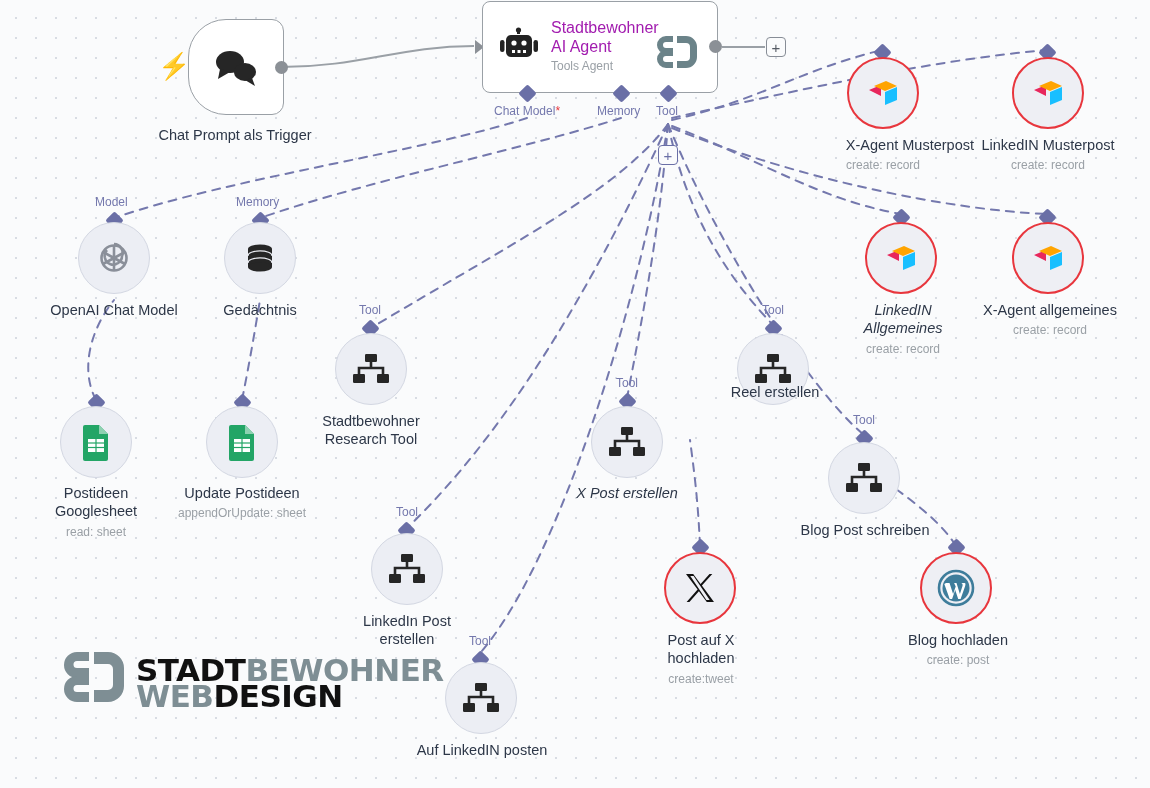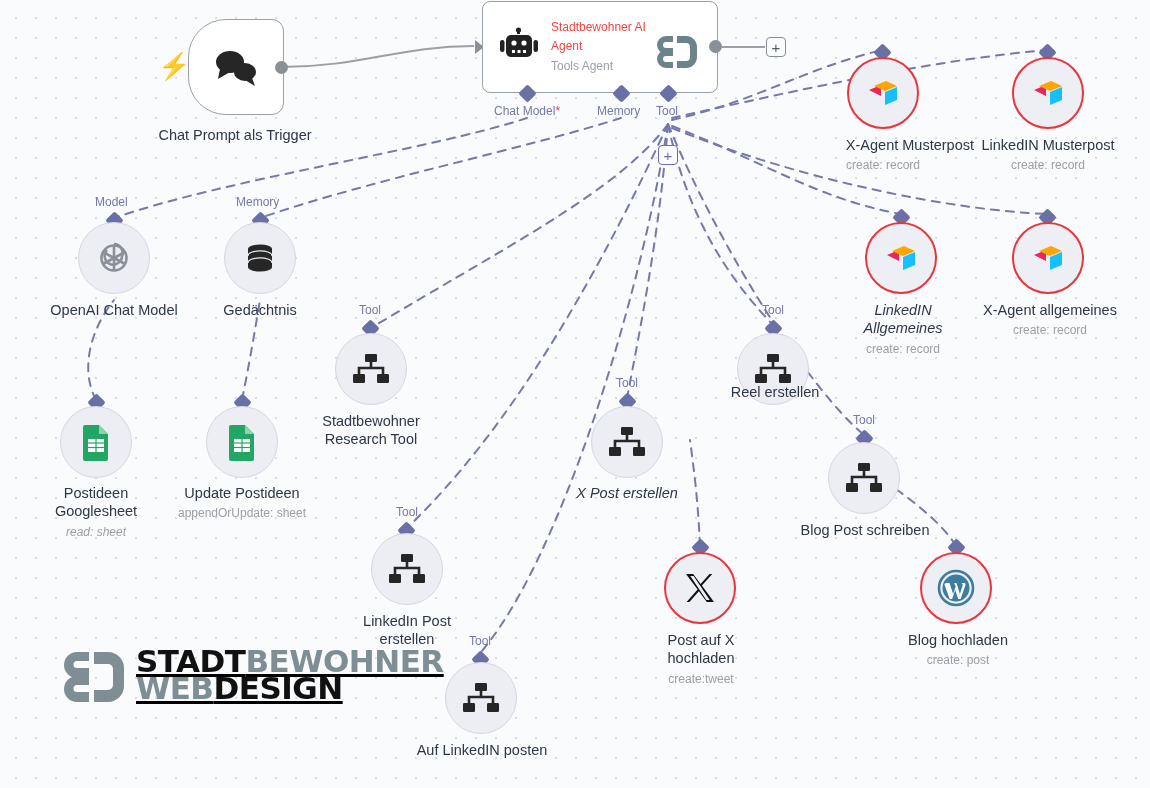--- a/index.html
+++ b/index.html
@@ -64,22 +64,22 @@
     align-items: center;
     padding: 0 14px;
   }
   .agent-text {
     flex: 1;
     margin-left: 10px;
     position: relative;
     top: -2px;
   }
   .agent-title {
-    font-size: 12px;
-    color: #ef4444;
+    font-size: 16px;
+    color: #a21caf;
     line-height: 19px;
     max-width: 118px;
   }
   .agent-sub {
     font-size: 12px;
     color: #9aa0a6;
     margin-top: 3px;
   }
   .agent-logo {
     position: absolute;
@@ -170,22 +170,21 @@
     width: 0; height: 0;
     border-top: 7px solid transparent;
     border-bottom: 7px solid transparent;
     border-left: 9px solid #8b9096;
   }
 
   
   .wm {
     position: absolute;
     display: flex;
-    align-items: flex-start;
-    text-decoration: underline;
+    align-items: flex-end;
   }
   .wm-txt { margin-left: 6px; line-height: 0.86; }
   .wm-row { font-size: 31px; font-weight: 700; letter-spacing: -0.5px;
             font-family: "DejaVu Sans", sans-serif; }
   .wm-dark { color: #111111; }
   .wm-gray { color: #7e8e94; }
 </style>
 </head>
 <body>
 
@@ -320,21 +319,21 @@
         <path d="M20 2 l9 9 h-9 z" fill="#8ed1b1"></path>
         <rect x="9" y="16" width="16" height="13" fill="#fff"></rect>
         <g stroke="#23a566" stroke-width="1.2">
           <line x1="9" y1="20" x2="25" y2="20"></line>
           <line x1="9" y1="24.5" x2="25" y2="24.5"></line>
           <line x1="17" y1="16" x2="17" y2="29"></line>
         </g>
       </svg>
     </div>
     <div class="nlabel wrap" style="left:21px; top:484px; width:150px;">Postideen Googlesheet</div>
-    <div class="nsub" style="left:31px; top:525px; width:130px;font-style:italic;">read: sheet</div>
+    <div class="nsub" style="left:31px; top:525px; width:130px;">read: sheet</div>
   </div>
 
   <div class="node">
     <div class="diamond" style="left:236px; top:396px;"></div>
     <div class="circ" style="left:206px; top:406px;">
       <svg width="34" height="38" viewBox="0 0 34 38">
         <path d="M6 2 h14 l9 9 v25 a2 2 0 0 1 -2 2 h-21 a2 2 0 0 1 -2 -2 v-32 a2 2 0 0 1 2 -2 z" fill="#23a566"></path>
         <path d="M20 2 l9 9 h-9 z" fill="#8ed1b1"></path>
         <rect x="9" y="16" width="16" height="13" fill="#fff"></rect>
         <g stroke="#23a566" stroke-width="1.2">

